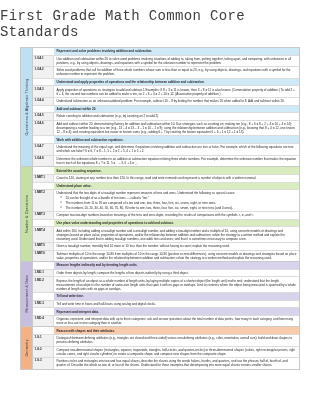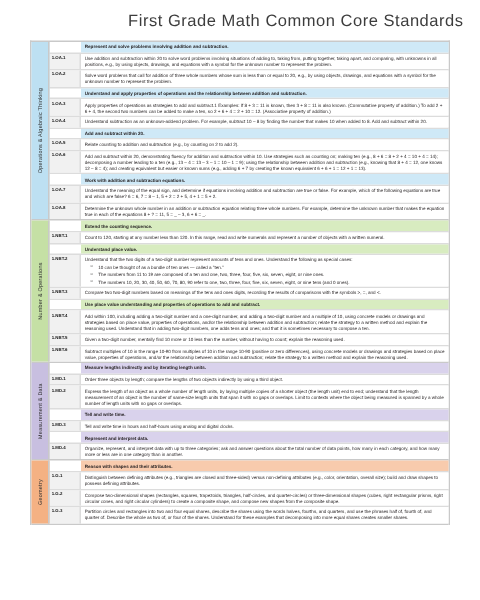--- a/index.html
+++ b/index.html
@@ -15,23 +15,23 @@
     color: #231f20;
     overflow: hidden;
   }
   .page {
     position: relative;
     width: 309px;
     height: 400px;
     background: #ffffff;
   }
   .doc-title {
-    text-align: right;
-    font-family: Liberation Sans, sans-serif;
-    font-size: 11px;
+    text-align: left;
+    font-family: Liberation Mono, monospace;
+    font-size: 14px;
     letter-spacing: 0.35px;
     color: #3d3d3d;
     padding-top: 8px;
     padding-bottom: 7px;
     font-weight: 400;
   }
   .table-wrap {
     margin: 0 9px 0 20px;
     border: 0.5px solid #c9c9c9;
     border-bottom: none;

